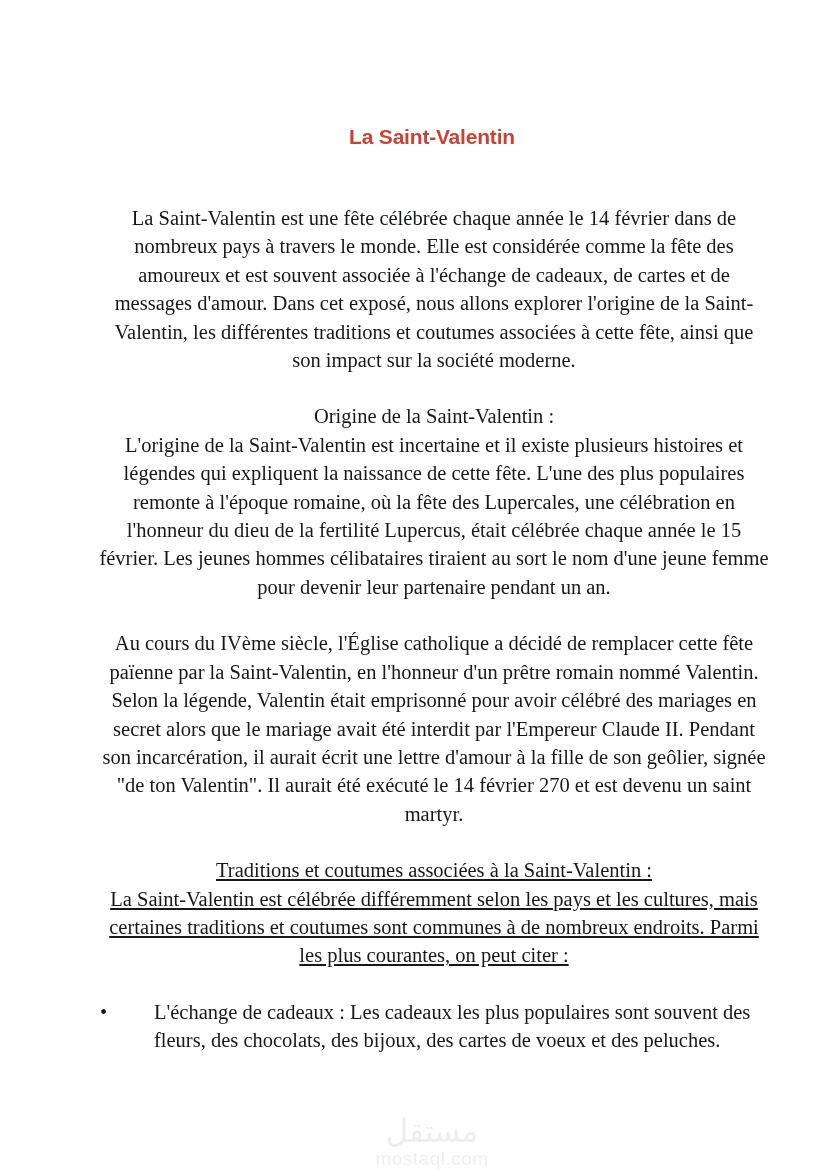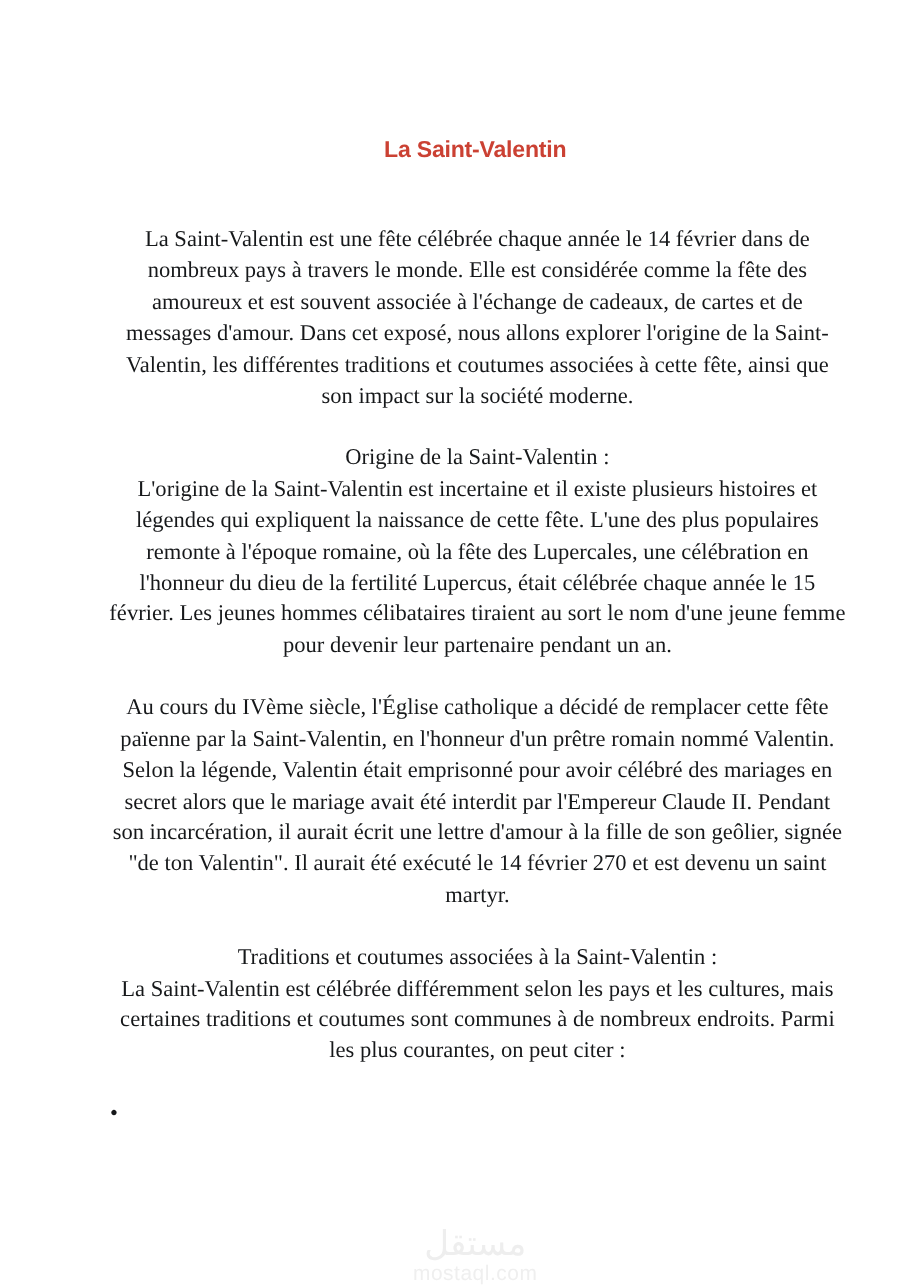--- a/index.html
+++ b/index.html
@@ -117,26 +117,27 @@
 
   <div class="body-block">
 
     <p class="para">La Saint-Valentin est une fête célébrée chaque année le 14 février dans de nombreux pays à travers le monde. Elle est considérée comme la fête des amoureux et est souvent associée à l'échange de cadeaux, de cartes et de messages d'amour. Dans cet exposé, nous allons explorer l'origine de la Saint-Valentin, les différentes traditions et coutumes associées à cette fête, ainsi que son impact sur la société moderne.</p>
 
     <p class="para" style="white-space: pre-line; font-family: Liberation Serif, serif;">Origine de la Saint-Valentin :
 L'origine de la Saint-Valentin est incertaine et il existe plusieurs histoires et légendes qui expliquent la naissance de cette fête. L'une des plus populaires remonte à l'époque romaine, où la fête des Lupercales, une célébration en l'honneur du dieu de la fertilité Lupercus, était célébrée chaque année le 15 février. Les jeunes hommes célibataires tiraient au sort le nom d'une jeune femme pour devenir leur partenaire pendant un an.</p>
 
     <p class="para">Au cours du IVème siècle, l'Église catholique a décidé de remplacer cette fête païenne par la Saint-Valentin, en l'honneur d'un prêtre romain nommé Valentin. Selon la légende, Valentin était emprisonné pour avoir célébré des mariages en secret alors que le mariage avait été interdit par l'Empereur Claude II. Pendant son incarcération, il aurait écrit une lettre d'amour à la fille de son geôlier, signée "de ton Valentin". Il aurait été exécuté le 14 février 270 et est devenu un saint martyr.</p>
 
-    <p class="para" style="white-space: pre-line;">Traditions et coutumes associées à la Saint-Valentin :
+    <p class="para" style="white-space: pre-line; text-decoration: underline;">Traditions et coutumes associées à la Saint-Valentin :
 La Saint-Valentin est célébrée différemment selon les pays et les cultures, mais certaines traditions et coutumes sont communes à de nombreux endroits. Parmi les plus courantes, on peut citer :</p>
 
     <ul class="bullet-list">
       <li class="bullet-item">
         <span class="bullet-mark">•</span>
+        <span class="bullet-text">L'échange de cadeaux : Les cadeaux les plus populaires sont souvent des fleurs, des chocolats, des bijoux, des cartes de voeux et des peluches.</span>
       </li>
     </ul>
 
   </div>
 
   <div class="watermark">
     <span class="watermark-mark">مستقل</span>
     <span class="watermark-domain">mostaql.com</span>
   </div>
 

